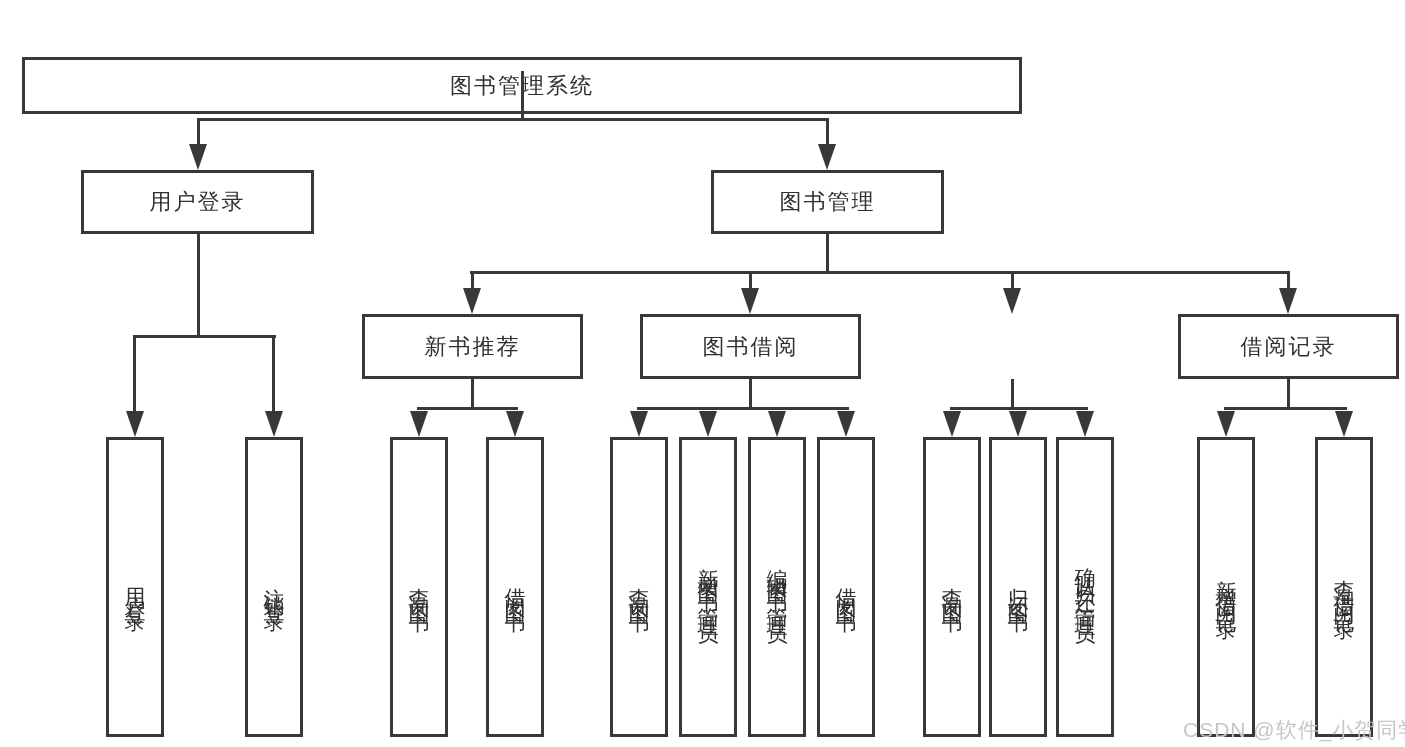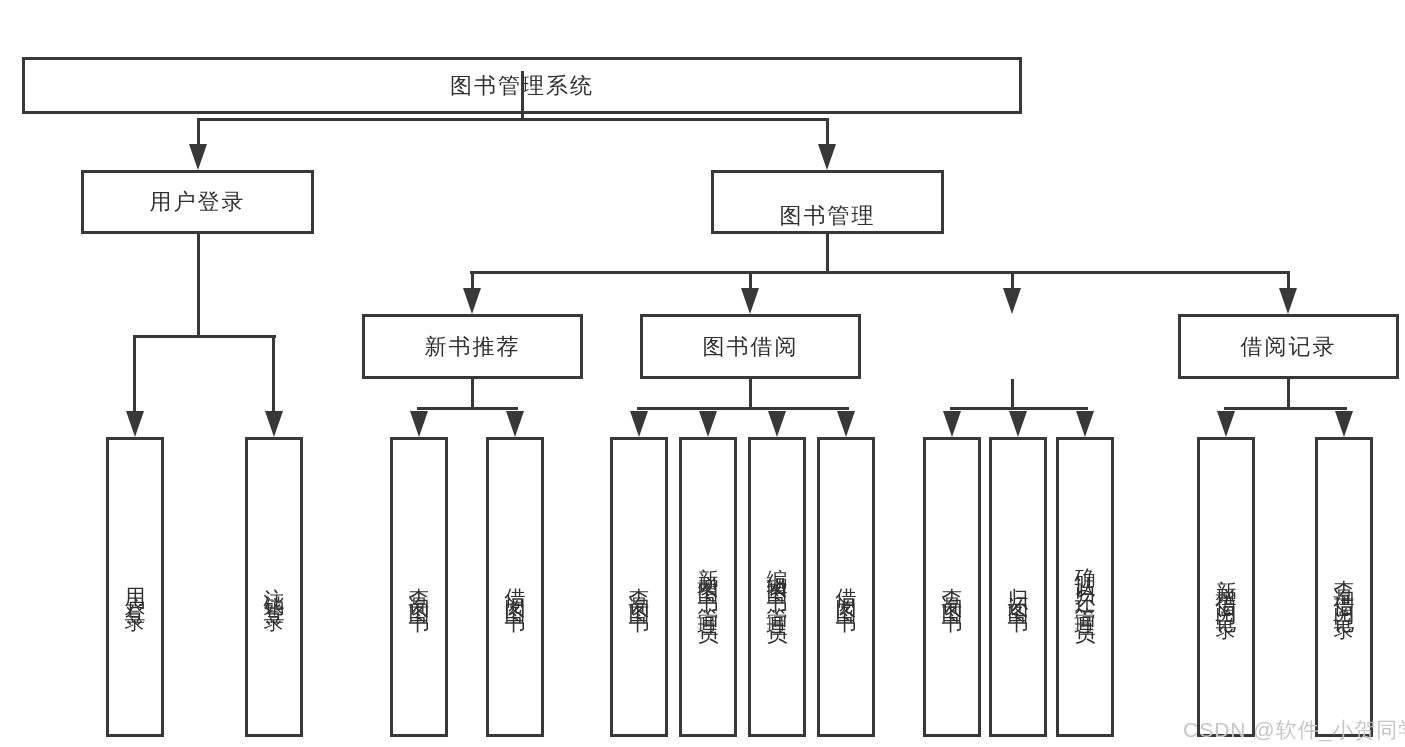--- a/index.html
+++ b/index.html
@@ -70,21 +70,21 @@
   <div class="vline" style="left:521px;top:71px;height:48px;"></div>
   <div class="hline" style="left:197px;top:118px;width:632px;"></div>
   <div class="vline" style="left:197px;top:118px;height:27px;"></div>
   <div class="vline" style="left:826px;top:118px;height:27px;"></div>
   <div class="arrow" style="left:189px;top:144px;"></div>
   <div class="arrow" style="left:818px;top:144px;"></div>
 
   <div class="box" style="left:81px;top:170px;width:233px;height:64px;">
     <span>用户登录</span>
   </div>
-  <div class="box" style="left:711px;top:170px;width:233px;height:64px;align-items:flex-end;">
+  <div class="box" style="left:711px;top:170px;width:233px;height:64px;">
     <span>图书管理</span>
   </div>
 
   <div class="vline" style="left:197px;top:234px;height:102px;"></div>
   <div class="hline" style="left:133px;top:335px;width:143px;"></div>
   <div class="vline" style="left:133px;top:335px;height:77px;"></div>
   <div class="vline" style="left:272px;top:335px;height:77px;"></div>
   <div class="arrow" style="left:126px;top:411px;"></div>
   <div class="arrow" style="left:265px;top:411px;"></div>
 

